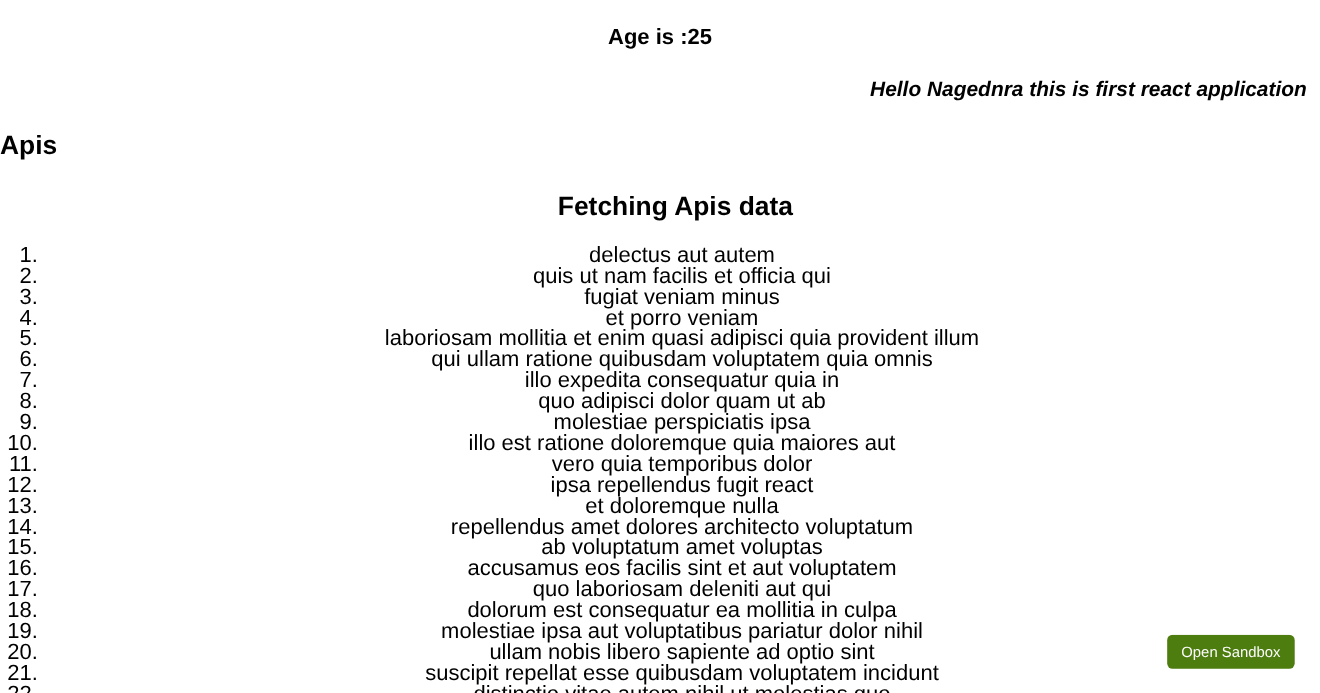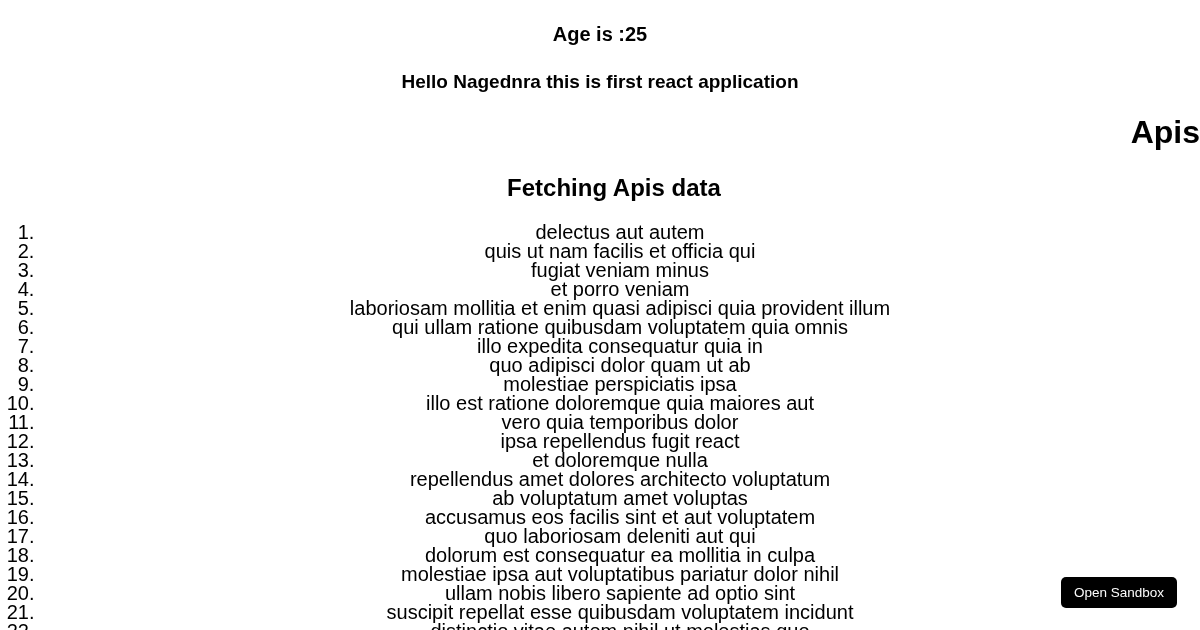--- a/index.html
+++ b/index.html
@@ -19,28 +19,29 @@
     font-size: 20px;
     line-height: 28px;
     font-weight: bold;
     text-align: center;
     margin: 20px 0 23px 0;
   }
   .hello-heading {
     font-size: 19px;
     line-height: 22px;
     font-weight: bold;
-    text-align: center;
-    margin: 19px 0 19px 0;
+    text-align: right;
+    margin: 19px 12px 19px 0;
+    font-style: italic;
   }
   .apis-heading {
-    font-size: 32px;
+    font-size: 24px;
     line-height: 37px;
     font-weight: bold;
-    text-align: right;
+    text-align: left;
     margin: 21px 0 23px 0;
   }
   .fetching-heading {
     font-size: 24px;
     line-height: 28px;
     font-weight: bold;
     text-align: center;
     margin: 21px 0 21px 0;
     padding-left: 28px;
   }
@@ -97,13 +98,13 @@
     <li>ab voluptatum amet voluptas</li>
     <li>accusamus eos facilis sint et aut voluptatem</li>
     <li>quo laboriosam deleniti aut qui</li>
     <li>dolorum est consequatur ea mollitia in culpa</li>
     <li>molestiae ipsa aut voluptatibus pariatur dolor nihil</li>
     <li>ullam nobis libero sapiente ad optio sint</li>
     <li>suscipit repellat esse quibusdam voluptatem incidunt</li>
     <li>distinctio vitae autem nihil ut molestias quo</li>
   </ol>
 
-<button class="open-sandbox-button" style="background: #000000; color: rgb(252, 252, 252);">Open Sandbox</button>
+<button class="open-sandbox-button" style="background: #4d7c0f; color: rgb(252, 252, 252);">Open Sandbox</button>
 
 </body></html>

